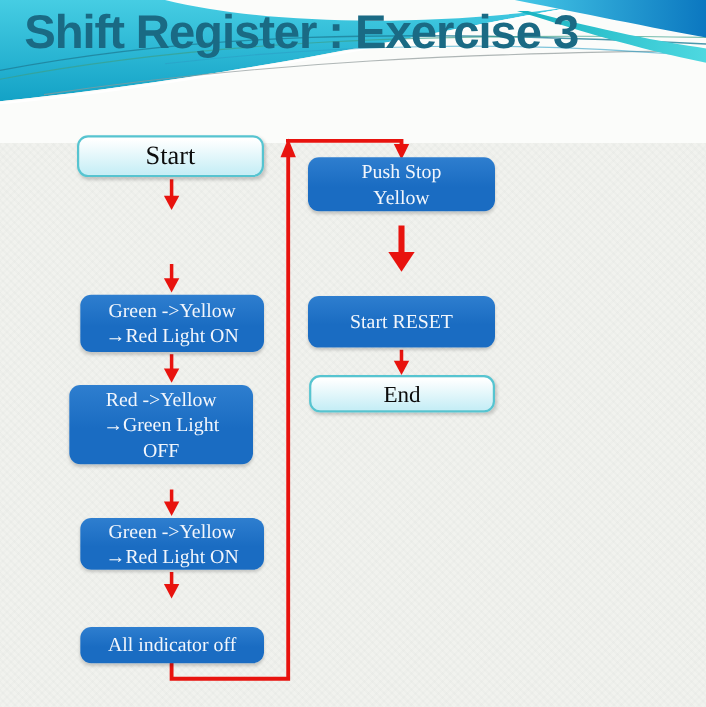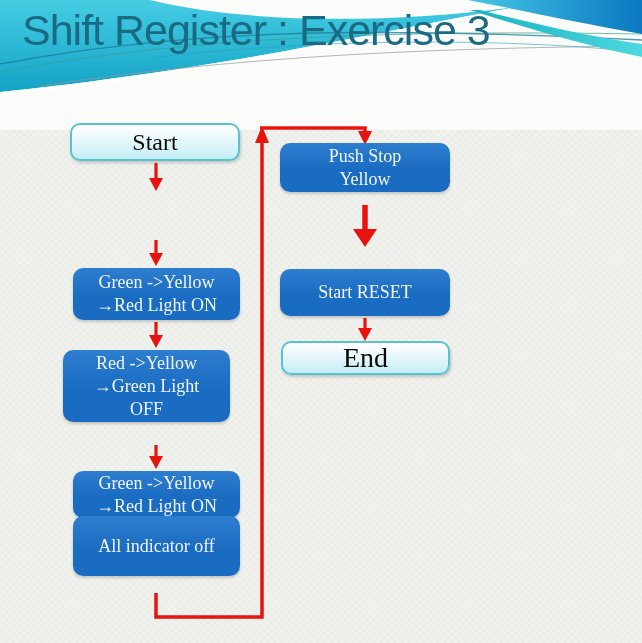--- a/index.html
+++ b/index.html
@@ -15,21 +15,21 @@
   .slide{
     position:relative;width:642px;height:643px;overflow:hidden;
     background-color:var(--page-bg);
     background-image:
       repeating-linear-gradient(45deg, rgba(70,90,90,0.025) 0 2px, transparent 2px 5px),
       repeating-linear-gradient(-45deg, rgba(70,90,90,0.02) 0 2px, transparent 2px 5px);
   }
   .header-svg{position:absolute;top:0;left:0;z-index:0;display:block;}
   .slide-title{
     position:absolute;top:6px;left:22px;margin:0;z-index:2;
-    font-family:"Liberation Sans",sans-serif;font-weight:400;
+    font-family:"Liberation Sans",sans-serif;font-weight:700;
     font-size:43px;letter-spacing:-1px;color:var(--title-color);
     white-space:nowrap;
   }
   .connectors{position:absolute;top:0;left:0;z-index:1;pointer-events:none;}
   .node{
     position:absolute;z-index:3;display:flex;flex-direction:column;
     align-items:center;justify-content:center;text-align:center;
     font-family:"Liberation Serif","DejaVu Serif",serif;
     border-radius:10px;
   }
@@ -38,21 +38,21 @@
     background:linear-gradient(180deg,var(--node-blue-top) 0%,var(--node-blue) 55%);
     color:#f2f6fc;font-size:18px;line-height:23px;
     box-shadow:0 2px 3px rgba(0,0,0,0.18);
   }
   .terminator{
     background:linear-gradient(180deg,#ffffff 5%,var(--terminator-fill) 95%);
     border:2px solid var(--terminator-border);border-radius:10px;
     color:#0c0c0c;box-shadow:1px 2px 3px rgba(0,0,0,0.18);
   }
   .terminator.start{font-size:24px;}
-  .terminator.end{font-size:28px;}
+  .terminator.end{font-size:21px;}
   .conn-line{stroke:var(--red);stroke-width:3.2;fill:none;}
   .conn-line.thick{stroke-width:5.5;}
   .conn-line.loop{stroke-width:3.5;}
   .conn-head{fill:var(--red);stroke:none;}
 </style>
 </head>
 <body>
 
 <div class="slide">
 
@@ -144,21 +144,21 @@
     <span>Red -&gt;Yellow</span>
     <span>→Green Light</span>
     <span>OFF</span>
   </div>
 
   <div class="node process" style="left:73px;top:471px;width:167px;height:47px">
     <span>Green -&gt;Yellow</span>
     <span>→Red Light ON</span>
   </div>
 
-  <div class="node process" style="left:73px;top:516px;width:167px;height:60px">
+  <div class="node process" style="left:73px;top:570px;width:167px;height:33px">
     <span>All indicator off</span>
   </div>
 
   <div class="node process" style="left:280px;top:143px;width:170px;height:49px">
     <span>Push Stop</span>
     <span>Yellow</span>
   </div>
 
   <div class="node process" style="left:280px;top:269px;width:170px;height:47px">
     <span>Start RESET</span>

